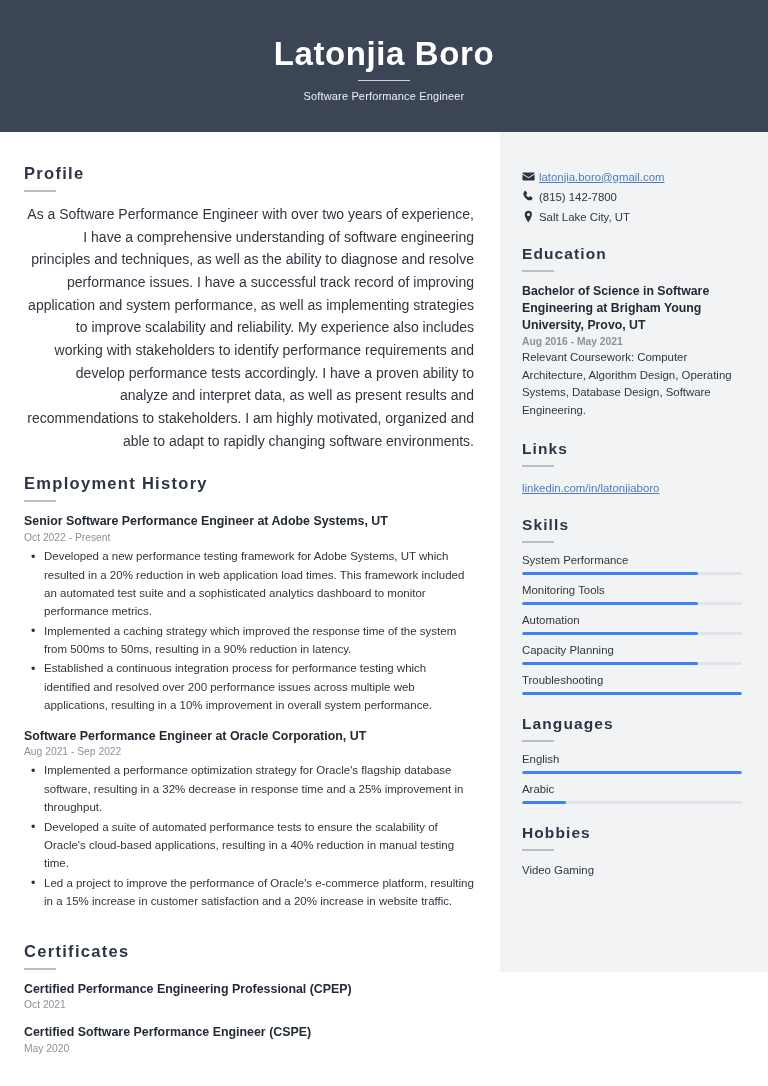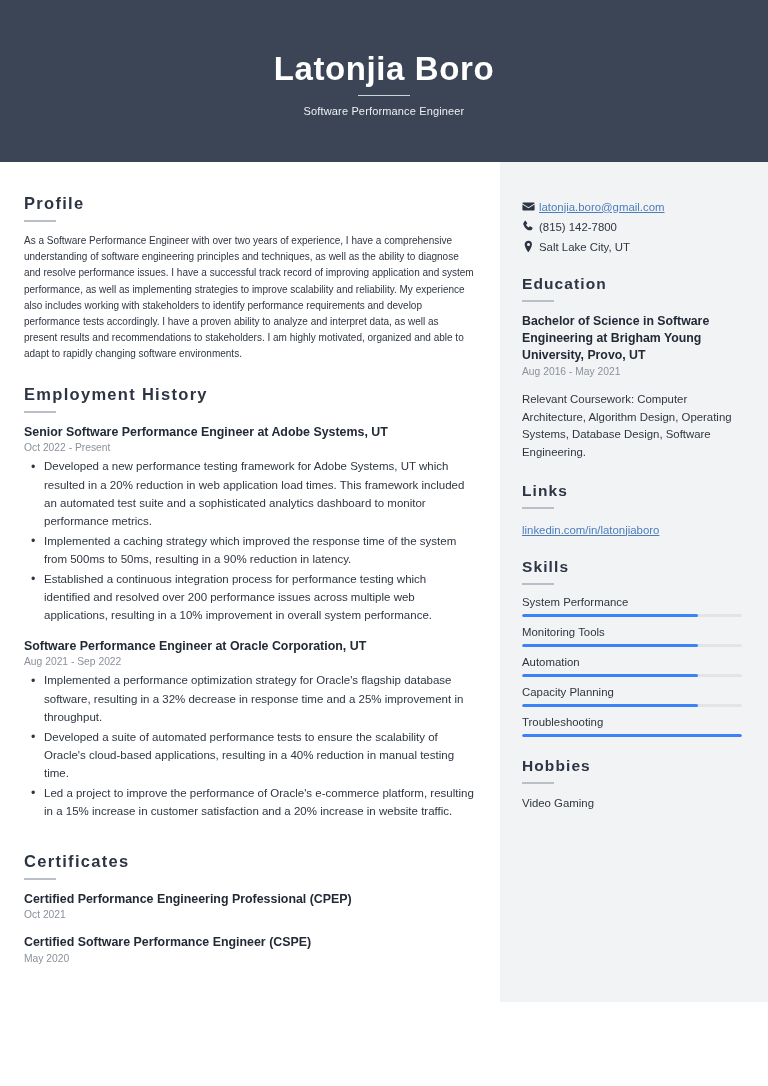--- a/index.html
+++ b/index.html
@@ -15,21 +15,21 @@
   .resume {
     width: 768px;
     height: 1086px;
     position: relative;
     overflow: hidden;
     background: #ffffff;
   }
 
   
   .header {
-    height: 162px;
+    height: 132px;
     background: #3b4556;
     display: flex;
     flex-direction: column;
     align-items: center;
     justify-content: center;
     padding-top: 6px;
   }
   .header-name {
     color: #ffffff;
     font-size: 33px;
@@ -78,23 +78,24 @@
   .side-col .sec-head { font-size: 15.5px; letter-spacing: 1.1px; }
   .sec-rule {
     width: 32px;
     height: 2px;
     background: #b9bec7;
     margin: 7px 0 11px 0;
   }
 
   
   .profile-text {
-    font-size: 10px;
+    font-size: 14px;
     line-height: 1.62;
     color: #2f3640;
+    text-align: right;
   }
 
   
   .entry { margin-bottom: 13px; }
   .entry-title {
     font-size: 12.4px;
     font-weight: 700;
     color: #222a36;
     line-height: 1.35;
   }
@@ -157,21 +158,22 @@
   .edu-title {
     font-size: 12.3px;
     font-weight: 700;
     color: #222a36;
     line-height: 1.38;
   }
   .edu-date {
     font-size: 10.3px;
     color: #8b919b;
     margin-top: 2px;
-    margin-bottom: 14px;
+    margin-bottom: 2px;
+    font-weight: bold;
   }
   .edu-desc {
     font-size: 11.4px;
     line-height: 1.55;
     color: #2f3640;
   }
 
   
   .bar-item { margin-bottom: 9px; }
   .bar-label {
@@ -341,20 +343,37 @@
           </div>
         </div>
         <div class="bar-item">
           <div class="bar-label">Troubleshooting</div>
           <div class="bar-track">
             <div class="bar-fill" style="width: 100%;"></div>
           </div>
         </div>
       </div>
 
+      <div class="side-section">
+        <div class="sec-head">Languages</div>
+        <div class="sec-rule"></div>
+
+        <div class="bar-item">
+          <div class="bar-label">English</div>
+          <div class="bar-track">
+            <div class="bar-fill" style="width: 100%;"></div>
+          </div>
+        </div>
+        <div class="bar-item">
+          <div class="bar-label">Arabic</div>
+          <div class="bar-track">
+            <div class="bar-fill" style="width: 20%;"></div>
+          </div>
+        </div>
+      </div>
 
       <div class="side-section">
         <div class="sec-head">Hobbies</div>
         <div class="sec-rule"></div>
         <div class="hobby-item">Video Gaming</div>
       </div>
 
     </div>
   </div>
 </div>

